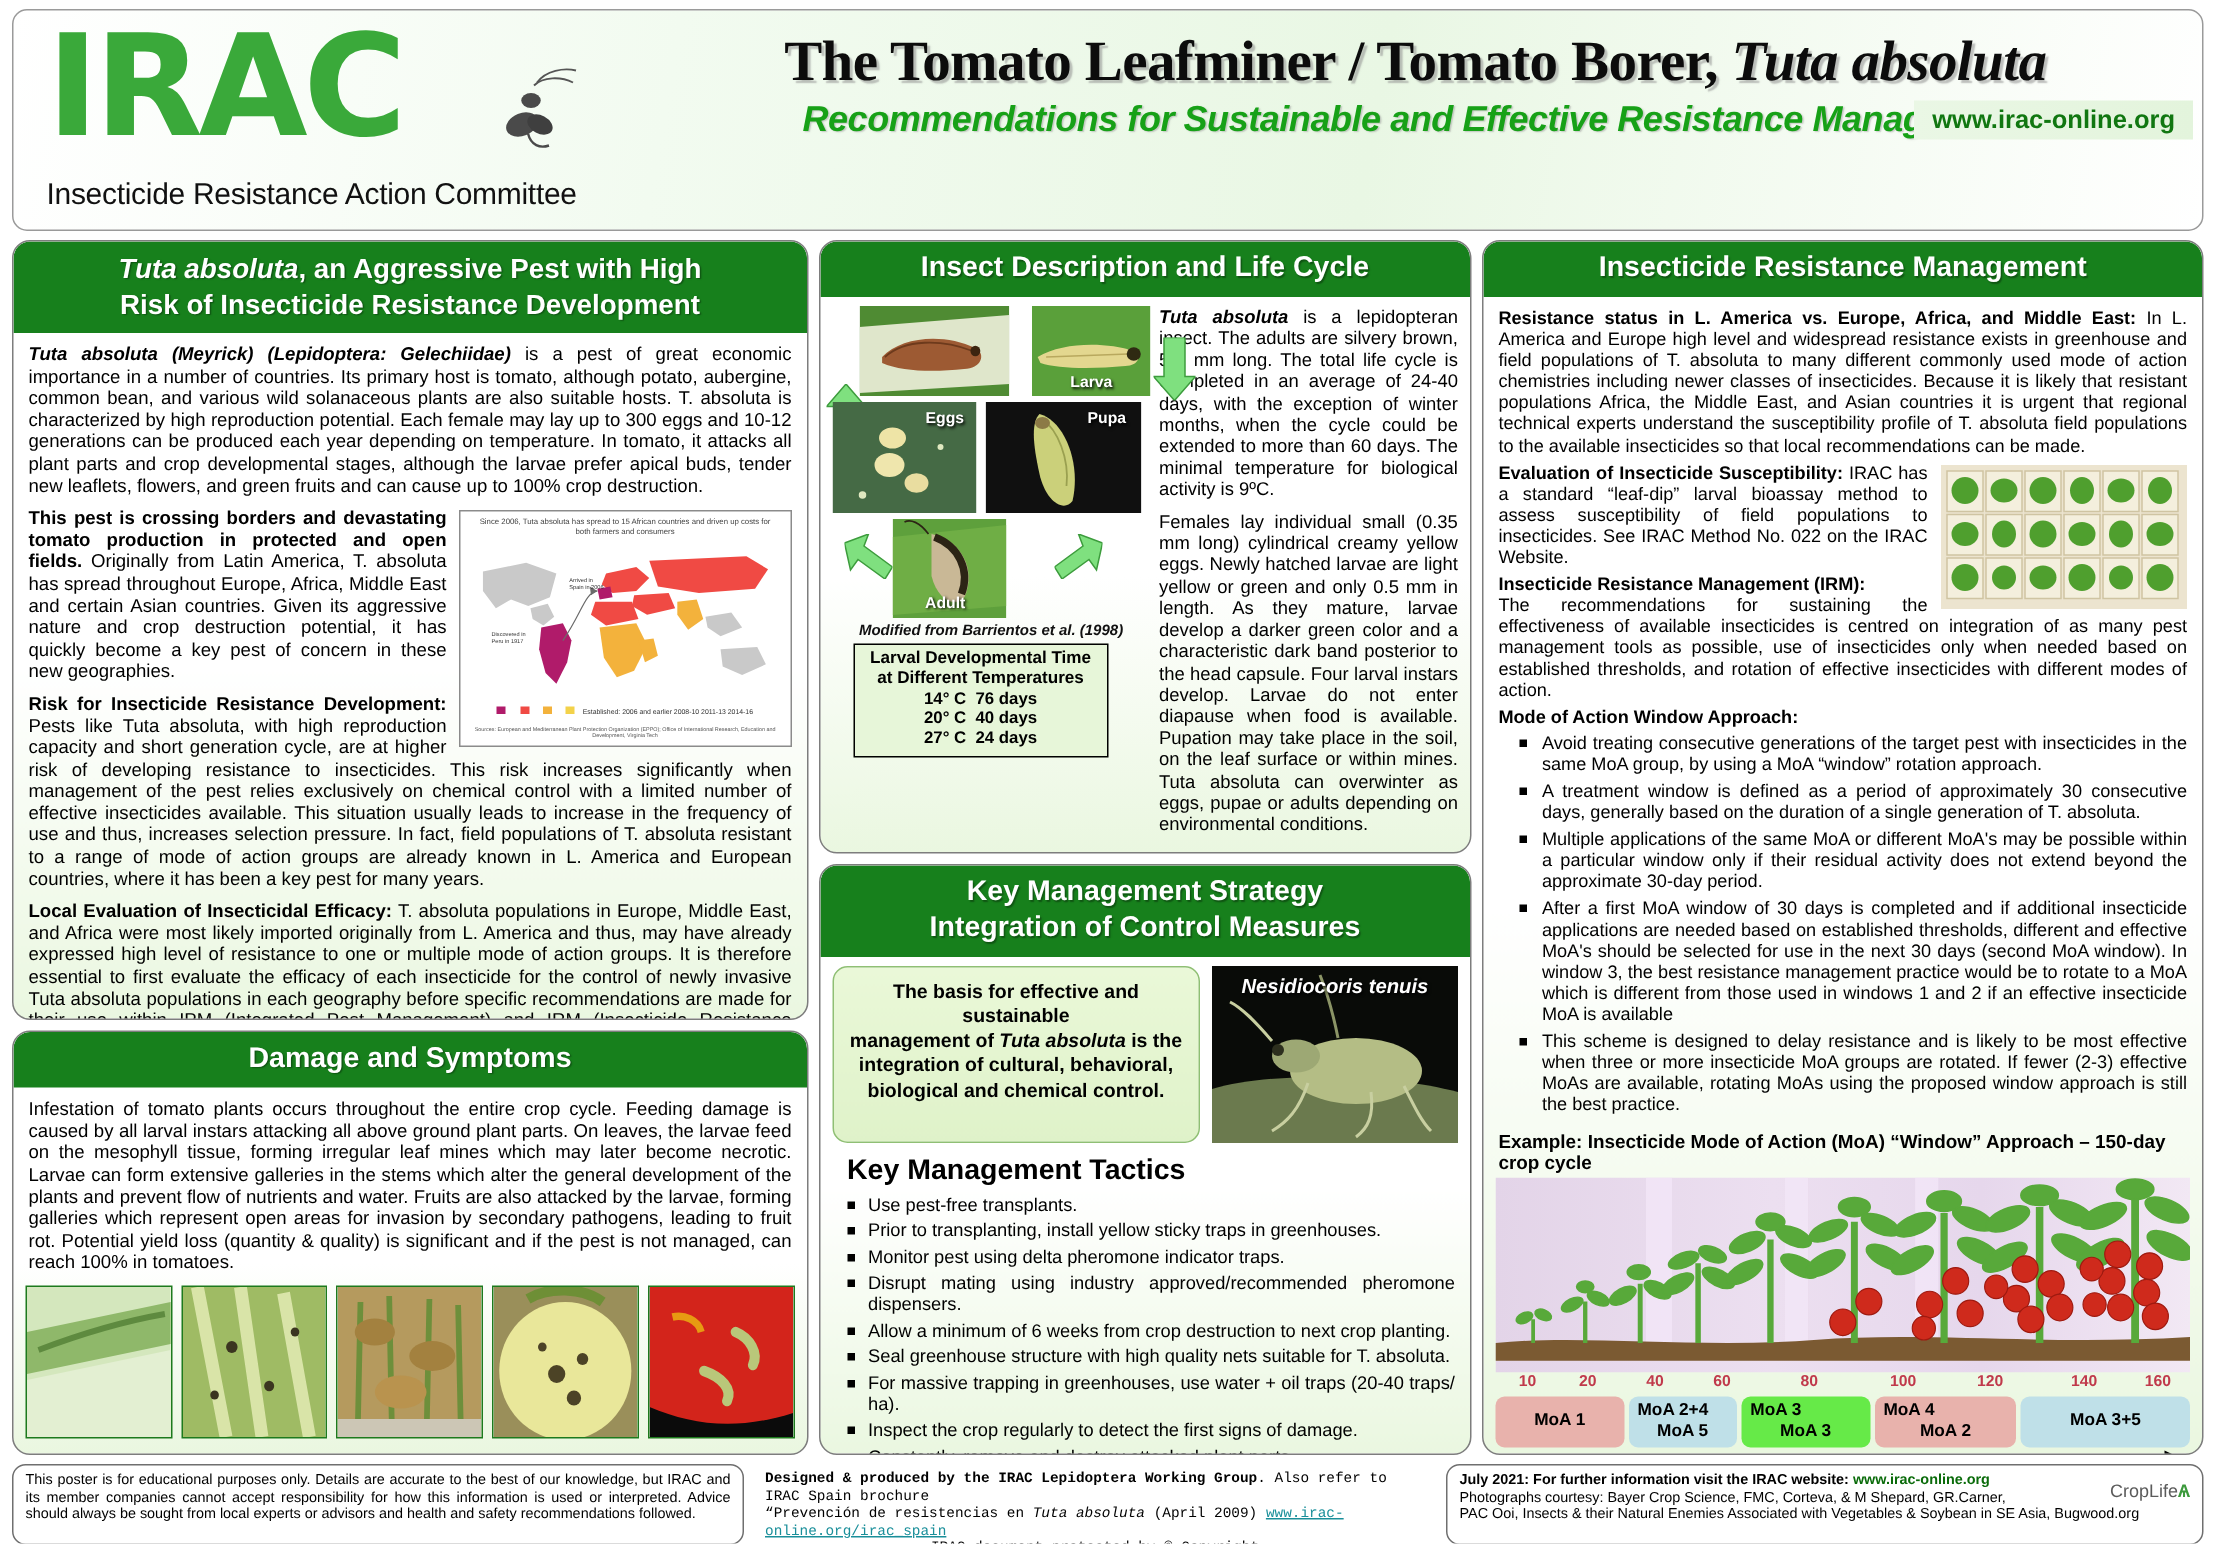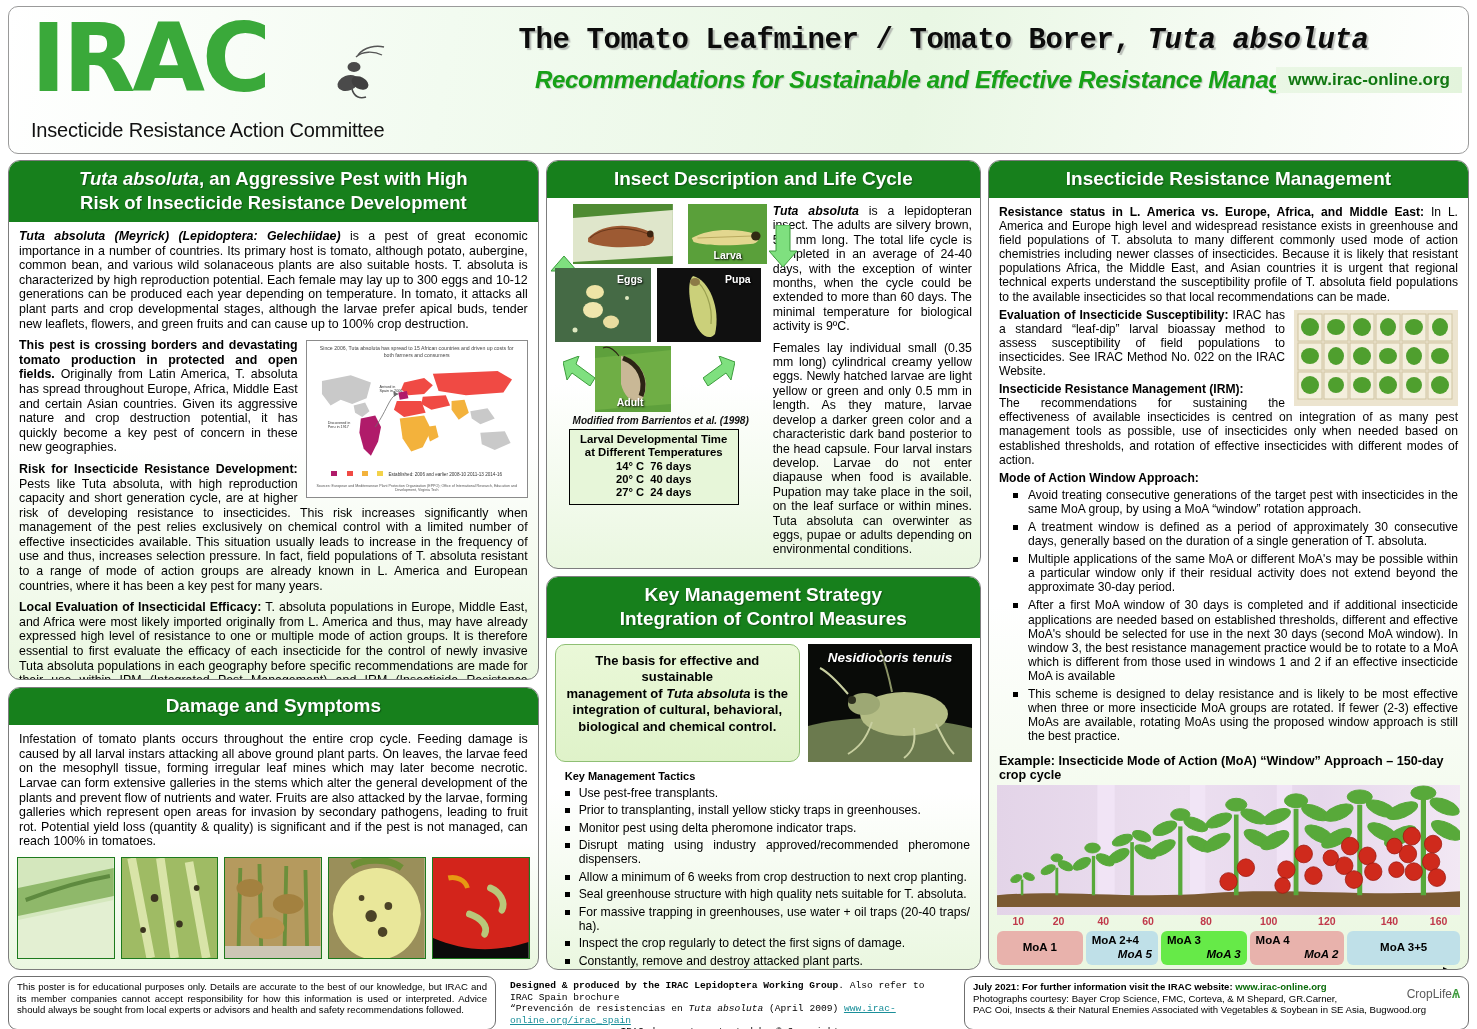--- a/index.html
+++ b/index.html
@@ -59,23 +59,23 @@
     color: #111;
     letter-spacing: -0.2px;
   }
   .title-zone {
     flex: 1;
     padding: 14px 20px 0 0;
     text-align: center;
     position: relative;
   }
   .main-title {
-    font-family: Liberation Mono, monospace;
+    font-family: Liberation Serif, serif;
     font-weight: bold;
-    font-size: 29px;
+    font-size: 38px;
     line-height: 40px;
     color: #0c0c0c;
     text-shadow: 2px 2px 1px rgba(140,140,140,.55);
     letter-spacing: -0.4px;
   }
   .main-title .it { font-style: italic; }
   .sub-title {
     font-weight: bold;
     font-style: italic;
     font-size: 24px;
@@ -223,21 +223,21 @@
     width: 164px; height: 118px;
     position: relative; overflow: hidden;
     border: 0;
   }
   .nesid .lbl {
     position: absolute; top: 6px; left: 0; right: 0;
     text-align: center; color:#fff; font-weight: bold; font-style: italic;
     font-size: 13.5px; text-shadow: 1px 1px 2px #000;
   }
   .kmt-title {
-    font-weight: bold; font-size: 11px; padding: 8px 0 4px 18px;
+    font-weight: bold; font-size: 19px; padding: 8px 0 4px 18px;
   }
   ul.sq {
     list-style: none; margin: 0; padding: 0 10px 6px 16px;
   }
   ul.sq li {
     position: relative;
     padding-left: 16px;
     font-size: 12.2px;
     line-height: 14.4px;
     margin-bottom: 3.0px;
@@ -272,21 +272,21 @@
   .moa-windows { display:flex; gap: 3px; margin: 2px 8px 0 8px; }
   .moa-win {
     border-radius: 6px;
     font-size: 11.5px; font-weight: bold;
     padding: 3px 6px 4px;
     line-height: 13.5px;
     min-height: 34px;
     display: flex; flex-direction: column; justify-content: center;
   }
   .moa-win .l1 { text-align: left; }
-  .moa-win .l2 { text-align: right; font-style: italic; }
+  .moa-win .l2 { text-align: center; }
   .moa-win .c  { text-align: center; }
   .seq-arrow { position: relative; height: 14px; margin: 2px 10px 0 10px; }
   .seq-line { position:absolute; left:0; right:14px; top:5px; height:3.5px; background:#000; }
   .seq-head { position:absolute; right:0; top:0; width:0; height:0;
     border-top: 7px solid transparent; border-bottom: 7px solid transparent; border-left: 15px solid #000; }
   .seq-cap { text-align:center; font-weight:bold; font-size:12px; padding: 1px 0 4px 0; }
 
   
   .footer {
     display: flex;

